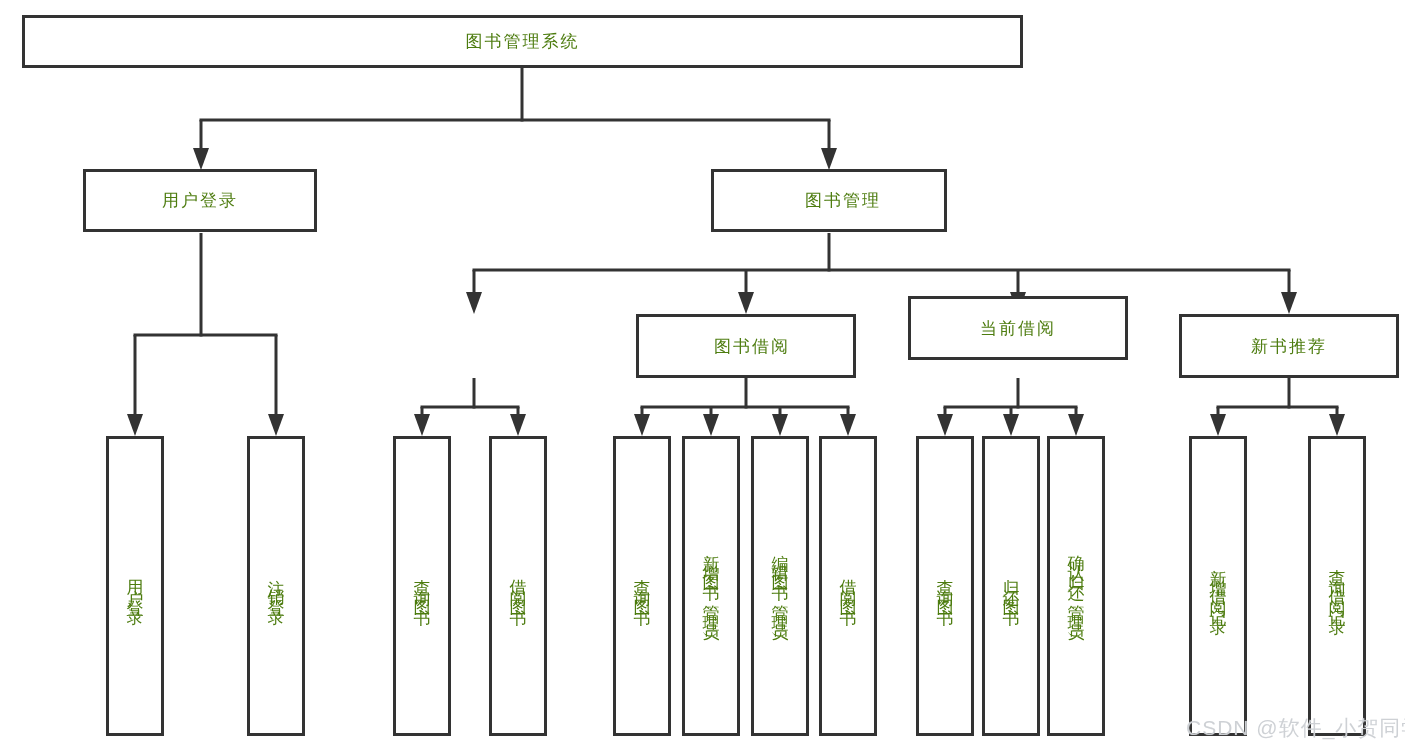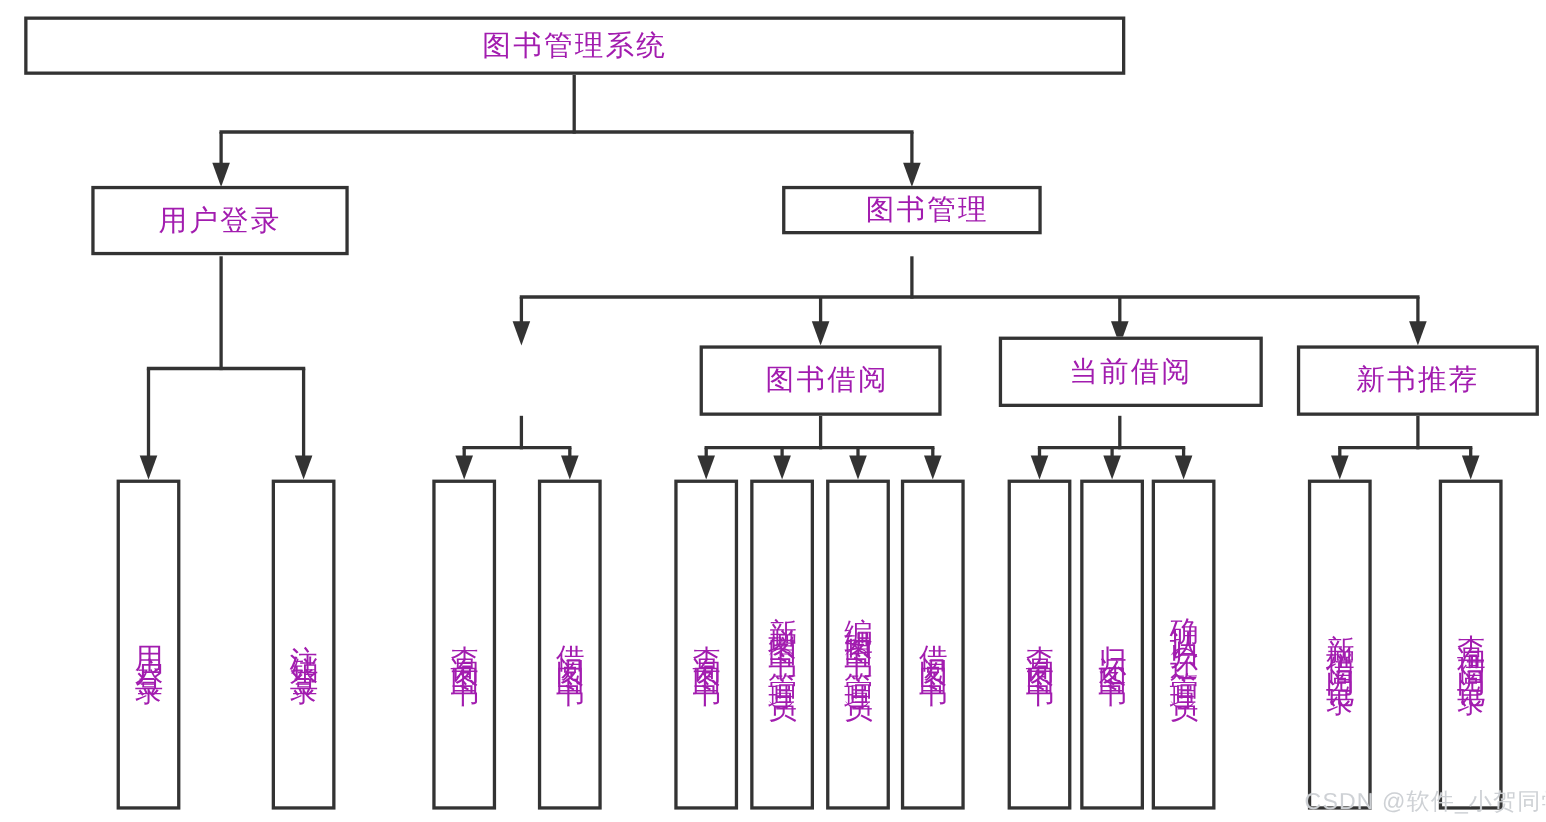--- a/index.html
+++ b/index.html
@@ -19,29 +19,28 @@
     position: absolute;
     left: 0;
     top: 0;
     z-index: 1;
   }
   .node {
     position: absolute;
     box-sizing: border-box;
     background: #ffffff;
     border: 3px solid #333333;
-    color: #a21caf;
+    color: #4d7c0f;
     display: flex;
     align-items: center;
     justify-content: center;
     z-index: 2;
-    font-size: 26px;
+    font-size: 17px;
     line-height: 1;
     white-space: nowrap;
-    font-family: Liberation Serif, serif;
   }
   .node.h {
     letter-spacing: 2px;
   }
   .node.v {
     writing-mode: vertical-rl;
     letter-spacing: 10px;
     padding: 6px 0;
     white-space: normal;
   }
@@ -134,24 +133,24 @@
       <line x1="1218" y1="407" x2="1218" y2="418"></line>
       <polygon points="1218,436 1210,414 1226,414" stroke="none"></polygon>
       <line x1="1337" y1="407" x2="1337" y2="418"></line>
       <polygon points="1337,436 1329,414 1345,414" stroke="none"></polygon>
     </g>
   </svg>
 
   <div class="node h" style="left:22px; top:15px; width:1001px; height:53px;">图书管理系统</div>
 
   <div class="node h" style="left:83px; top:169px; width:234px; height:63px;">用户登录</div>
-  <div class="node h" style="left:711px; top:169px; width:236px; height:44px;padding-left:28px;">图书管理</div>
+  <div class="node h" style="left:711px; top:169px; width:236px; height:63px;padding-left:28px;">图书管理</div>
 
   <div class="node h" style="left:636px; top:314px; width:220px; height:64px;padding-left:12px;">图书借阅</div>
-  <div class="node h" style="left:908px; top:306px; width:240px; height:64px;">当前借阅</div>
+  <div class="node h" style="left:908px; top:296px; width:220px; height:64px;">当前借阅</div>
   <div class="node h" style="left:1179px; top:314px; width:220px; height:64px;">新书推荐</div>
 
   <div class="node v" style="left:106px; top:436px; width:58px; height:300px;">用户登录</div>
   <div class="node v" style="left:247px; top:436px; width:58px; height:300px;">注销登录</div>
 
   <div class="node v" style="left:393px; top:436px; width:58px; height:300px;">查询图书</div>
   <div class="node v" style="left:489px; top:436px; width:58px; height:300px;">借阅图书</div>
 
   <div class="node v" style="left:613px; top:436px; width:58px; height:300px;">查询图书</div>
   <div class="node v" style="left:682px; top:436px; width:58px; height:300px;">新增图书（管理员）</div>

